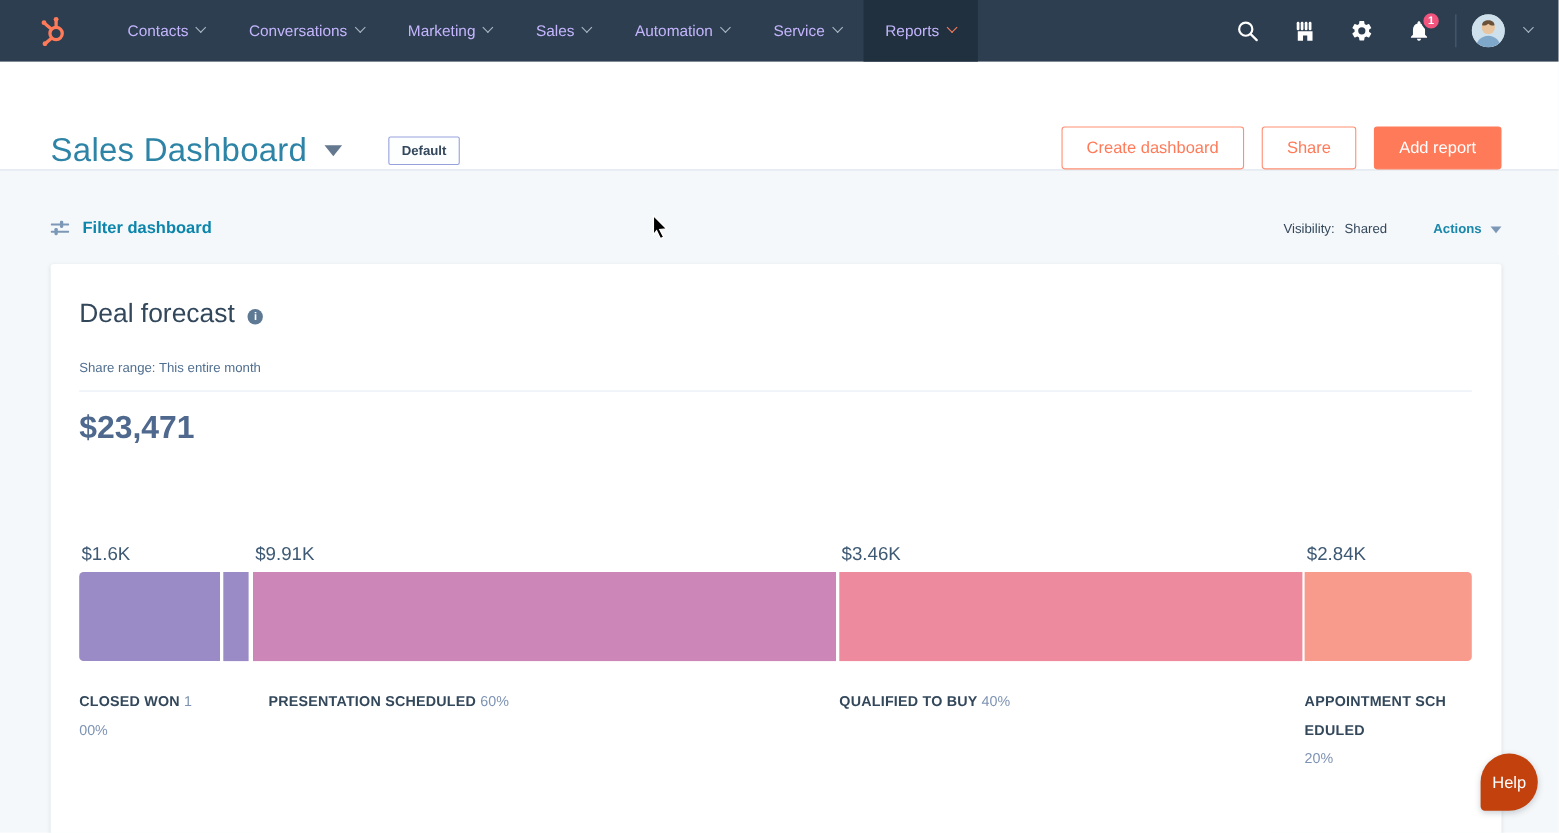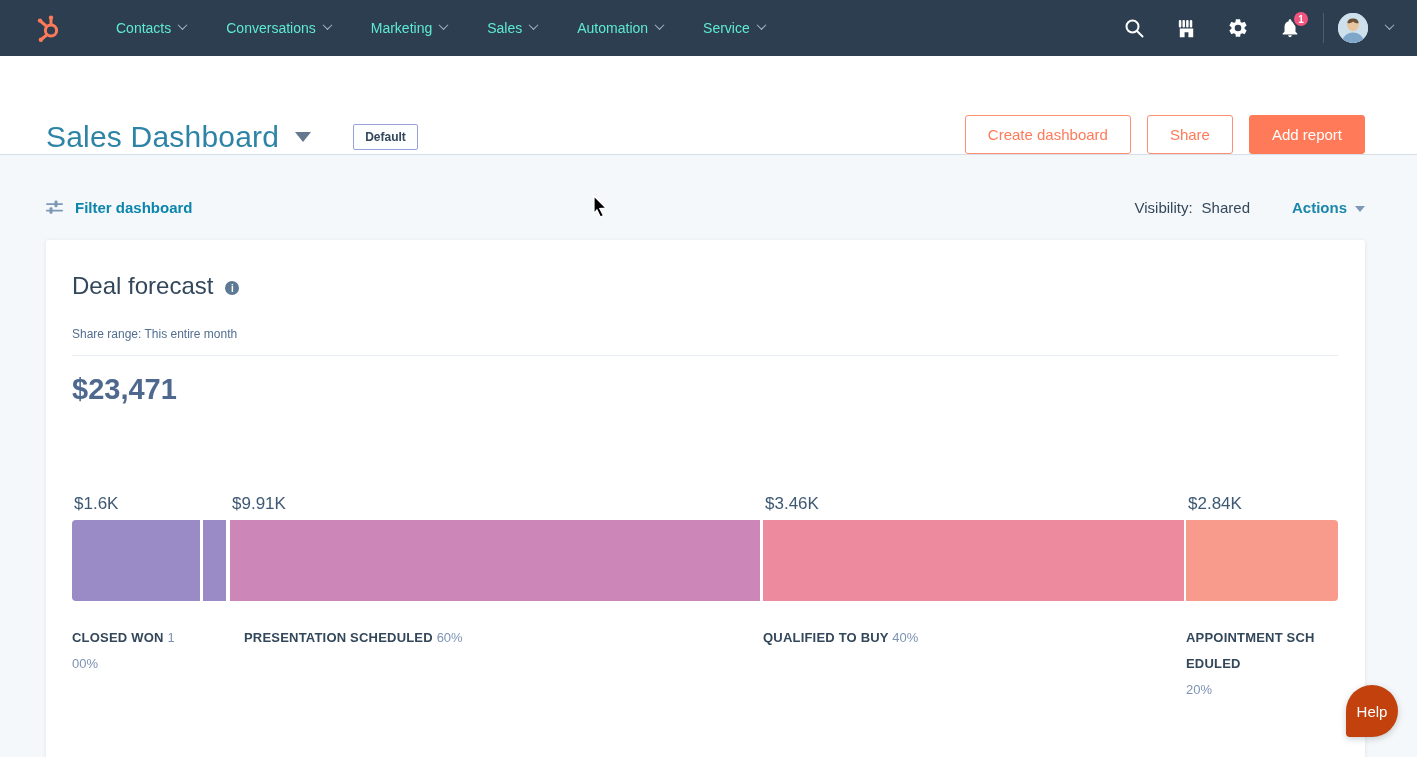--- a/index.html
+++ b/index.html
@@ -3,21 +3,21 @@
 <meta charset="utf-8">
 <style>
   * { box-sizing: border-box; margin: 0; padding: 0; }
   html,body { width:1417px; height:757px; overflow:hidden; }
   body { font-family:"Liberation Sans", sans-serif; background:#f5f8fa; position:relative; }
 
   
   .topbar { height:56px; background:#2d3e50; display:flex; align-items:stretch; color:#e5ebf2; position:relative; }
   .logo-wrap { width:96px; display:flex; align-items:center; justify-content:center; }
   .nav-items { display:flex; align-items:stretch; list-style:none; }
-  .nav-item { display:flex; align-items:center; padding:0 20px; font-size:14px; color:#5eead4; cursor:pointer; }
+  .nav-item { display:flex; align-items:center; padding:0 20px; font-size:14px; color:#c4b5fd; cursor:pointer; }
   .nav-item.active { background:#20303f; }
   .chev { width:7px; height:7px; border-right:1.5px solid #aab8c5; border-bottom:1.5px solid #aab8c5; transform:rotate(45deg) translate(-1px,-1px); margin-left:8px; margin-top:-3px; }
   .nav-item.active .chev { border-color:#f77c5f; }
   .topbar-right { margin-left:auto; display:flex; align-items:center; gap:14px; padding-right:24px; }
   .tb-icon { width:38px; height:38px; display:flex; align-items:center; justify-content:center; position:relative; cursor:pointer; }
   .badge { position:absolute; top:1px; right:-1px; min-width:18px; height:18px; border-radius:9px; background:#f2547d; border:2px solid #2d3e50; color:#fff; font-size:10px; font-weight:700; display:flex; align-items:center; justify-content:center; }
   .tb-sep { width:1px; height:30px; background:#4a5f74; }
   .avatar-wrap { display:flex; align-items:center; gap:10px; cursor:pointer; }
   .avatar { width:30px; height:30px; border-radius:50%; overflow:hidden; background:#cfe0ed; }
 
@@ -29,21 +29,21 @@
   .default-badge { margin-left:42px; font-size:12px; font-weight:700; color:#33475b; border:1px solid #97a2dd; background:#fdfefe; padding:5px 11px; border-radius:2px; }
   .header-buttons { margin-left:auto; display:flex; gap:16px; }
   .btn { font-family:"Liberation Sans",sans-serif; font-size:15px; border-radius:3px; padding:10px 22px; cursor:pointer; }
   .btn-outline { background:#fff; border:1px solid #ff8f73; color:#ff7a59; }
   .btn-solid { background:#ff7a59; border:1px solid #ff7a59; color:#fff; }
 
   
   .toolbar { margin:38px 52px 0 46px; height:29px; display:flex; align-items:center; }
   .filter-link { display:flex; align-items:center; gap:12px; cursor:pointer; }
   .filter-link span { color:#0b85ab; font-size:15px; font-weight:600; }
-  .toolbar-right { margin-left:auto; display:flex; align-items:center; font-size:15px; }
+  .toolbar-right { margin-left:auto; display:flex; align-items:center; font-size:12px; }
   .vis-label { color:#33475b; }
   .vis-value { color:#33475b; margin-left:9px; }
   .actions-link { color:#1b87ab; font-weight:600; margin-left:42px; display:flex; align-items:center; cursor:pointer; }
   .actions-caret { width:0; height:0; border-left:5px solid transparent; border-right:5px solid transparent; border-top:6px solid #7c98b6; margin-left:8px; margin-top:2px; }
 
   
   .card { margin:18px 52px 0 46px; width:1319px; min-height:508px; background:#fff; border-radius:3px; box-shadow:0 1px 4px rgba(45,62,80,.12); padding:32px 27px 40px 26px; }
   .card-title-row { display:flex; align-items:center; gap:12px; }
   .card-title { font-size:24px; font-weight:400; color:#33475b; cursor:pointer; }
   .info-icon { width:14px; height:14px; border-radius:50%; background:#5e7994; color:#fff; font-size:10px; font-weight:700; display:flex; align-items:center; justify-content:center; margin-top:4px; }
@@ -101,20 +101,24 @@
     <li class="nav-item">
         <span>Sales</span>
         <i class="chev"></i>
       </li>
     <li class="nav-item">
         <span>Automation</span>
         <i class="chev"></i>
       </li>
     <li class="nav-item">
         <span>Service</span>
+        <i class="chev"></i>
+      </li>
+    <li class="nav-item active">
+        <span>Reports</span>
         <i class="chev"></i>
       </li>
   </ul>
   <div class="topbar-right">
     <div class="tb-icon">
       <svg width="22" height="22" viewBox="0 0 22 22" fill="none" stroke="#fff" stroke-width="2" stroke-linecap="round">
         <circle cx="9.5" cy="9.5" r="6"></circle>
           <line x1="14" y1="14" x2="19.5" y2="19.5"></line>
       </svg>
     </div>

